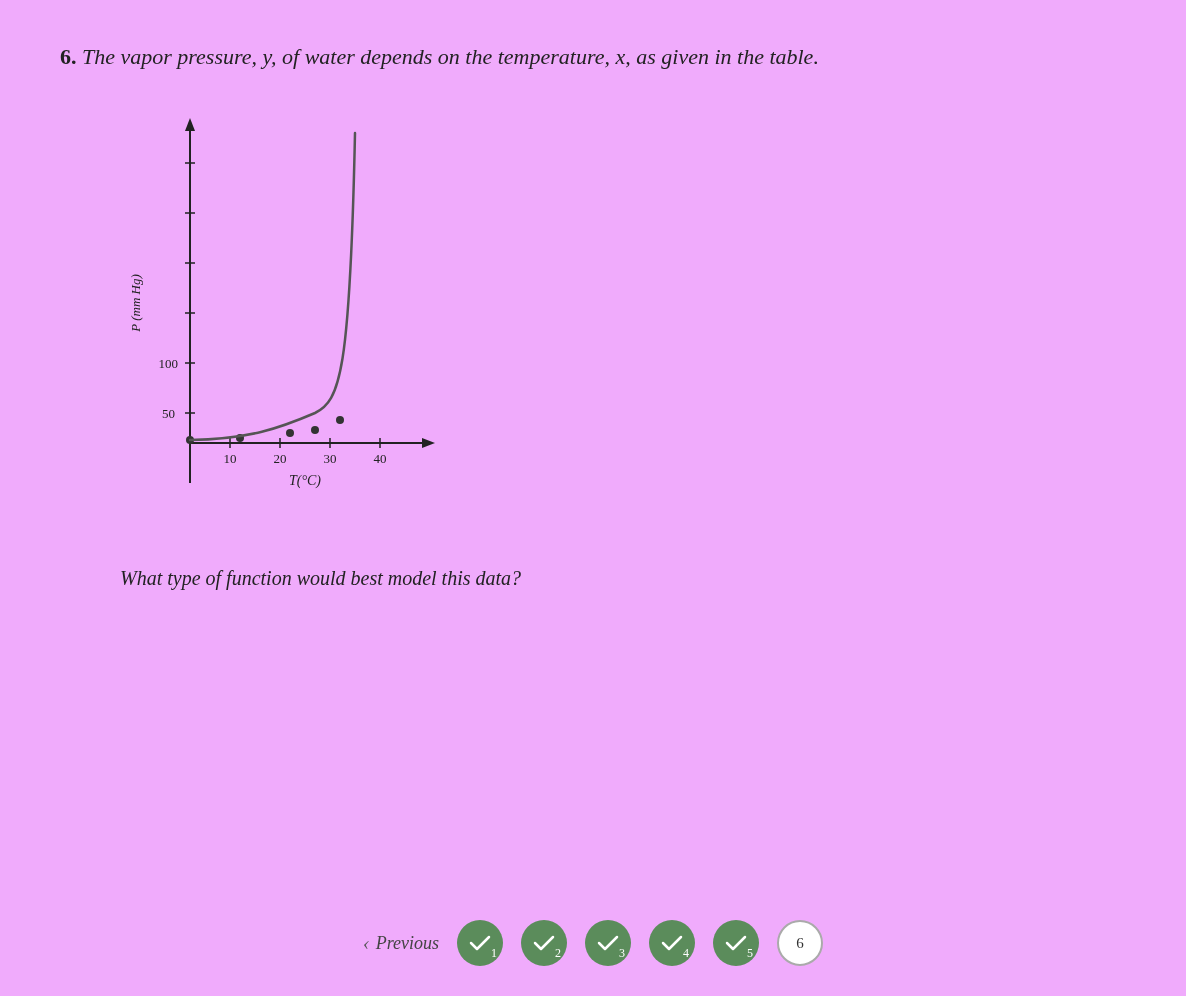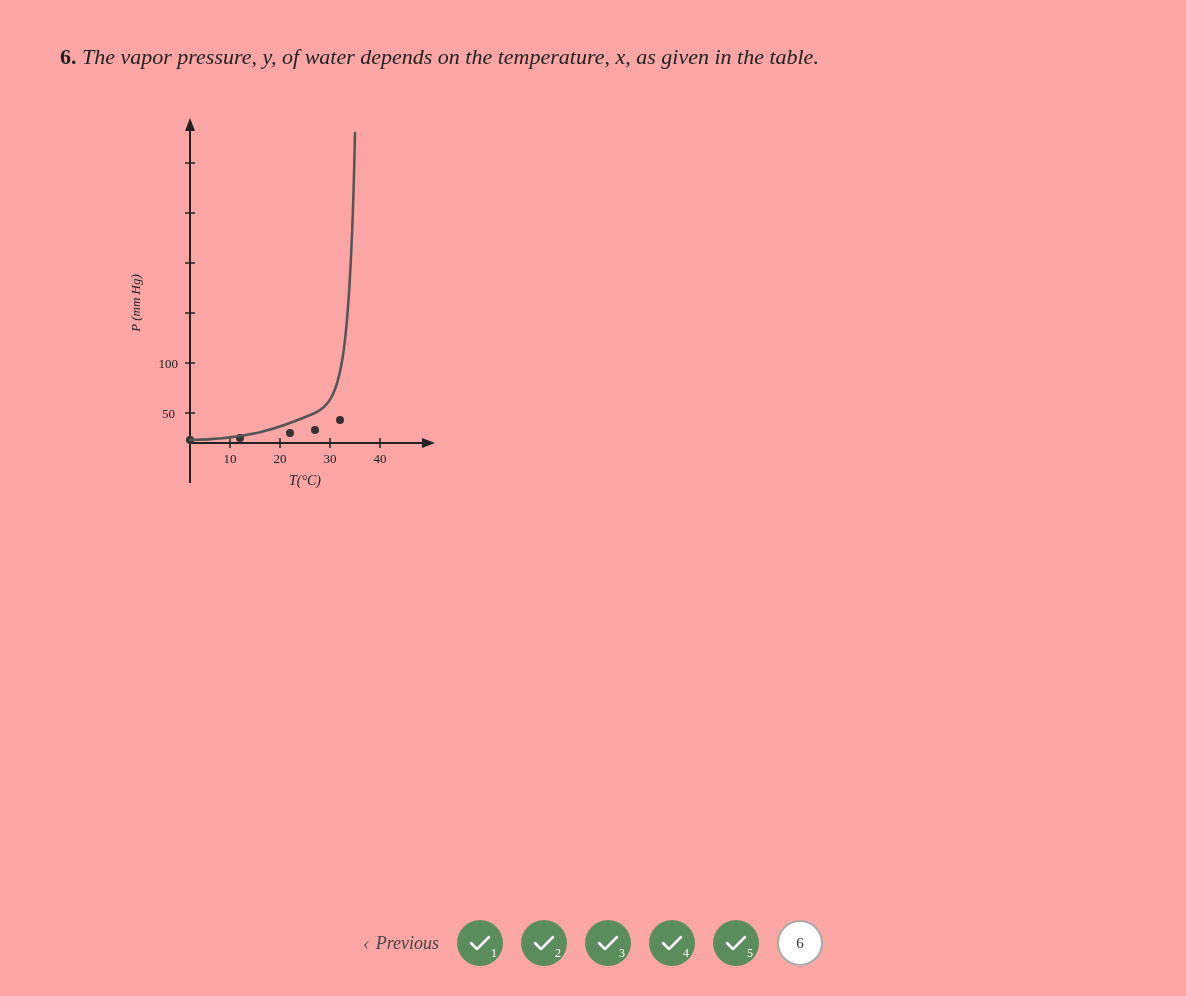--- a/index.html
+++ b/index.html
@@ -8,21 +8,21 @@
       background: #d8d5d0;
       font-family: Georgia, 'Times New Roman', serif;
       width: 1186px;
       min-height: 996px;
       display: flex;
       align-items: center;
       justify-content: center;
     }
 
     .page {
-      background: #fca5a5;
+      background: #f0abfc;
       width: 1186px;
       min-height: 996px;
       padding: 40px 60px 40px 60px;
       position: relative;
     }
 
     .question-header {
       font-size: 22px;
       color: #222;
       line-height: 1.5;
@@ -169,20 +169,23 @@
       <circle cx="195" cy="327" r="4" fill="#333"></circle>
 
       <circle cx="220" cy="317" r="4" fill="#333"></circle>
 
       <path d="M 70,337 C 130,336 160,325 195,310 C 220,298 230,270 235,30" stroke="#555" stroke-width="2.5" fill="none" stroke-linecap="round"></path>
 
     </svg>
   </div>
 
   
+  <div class="sub-question">
+    <span>What type of function would best model this data?</span>
+  </div>
 
   
   <div class="bottom-nav">
 
     <button class="prev-btn">
       <span class="chevron">‹</span>
       <span>Previous</span>
     </button>
 
     <div class="check-badge">

